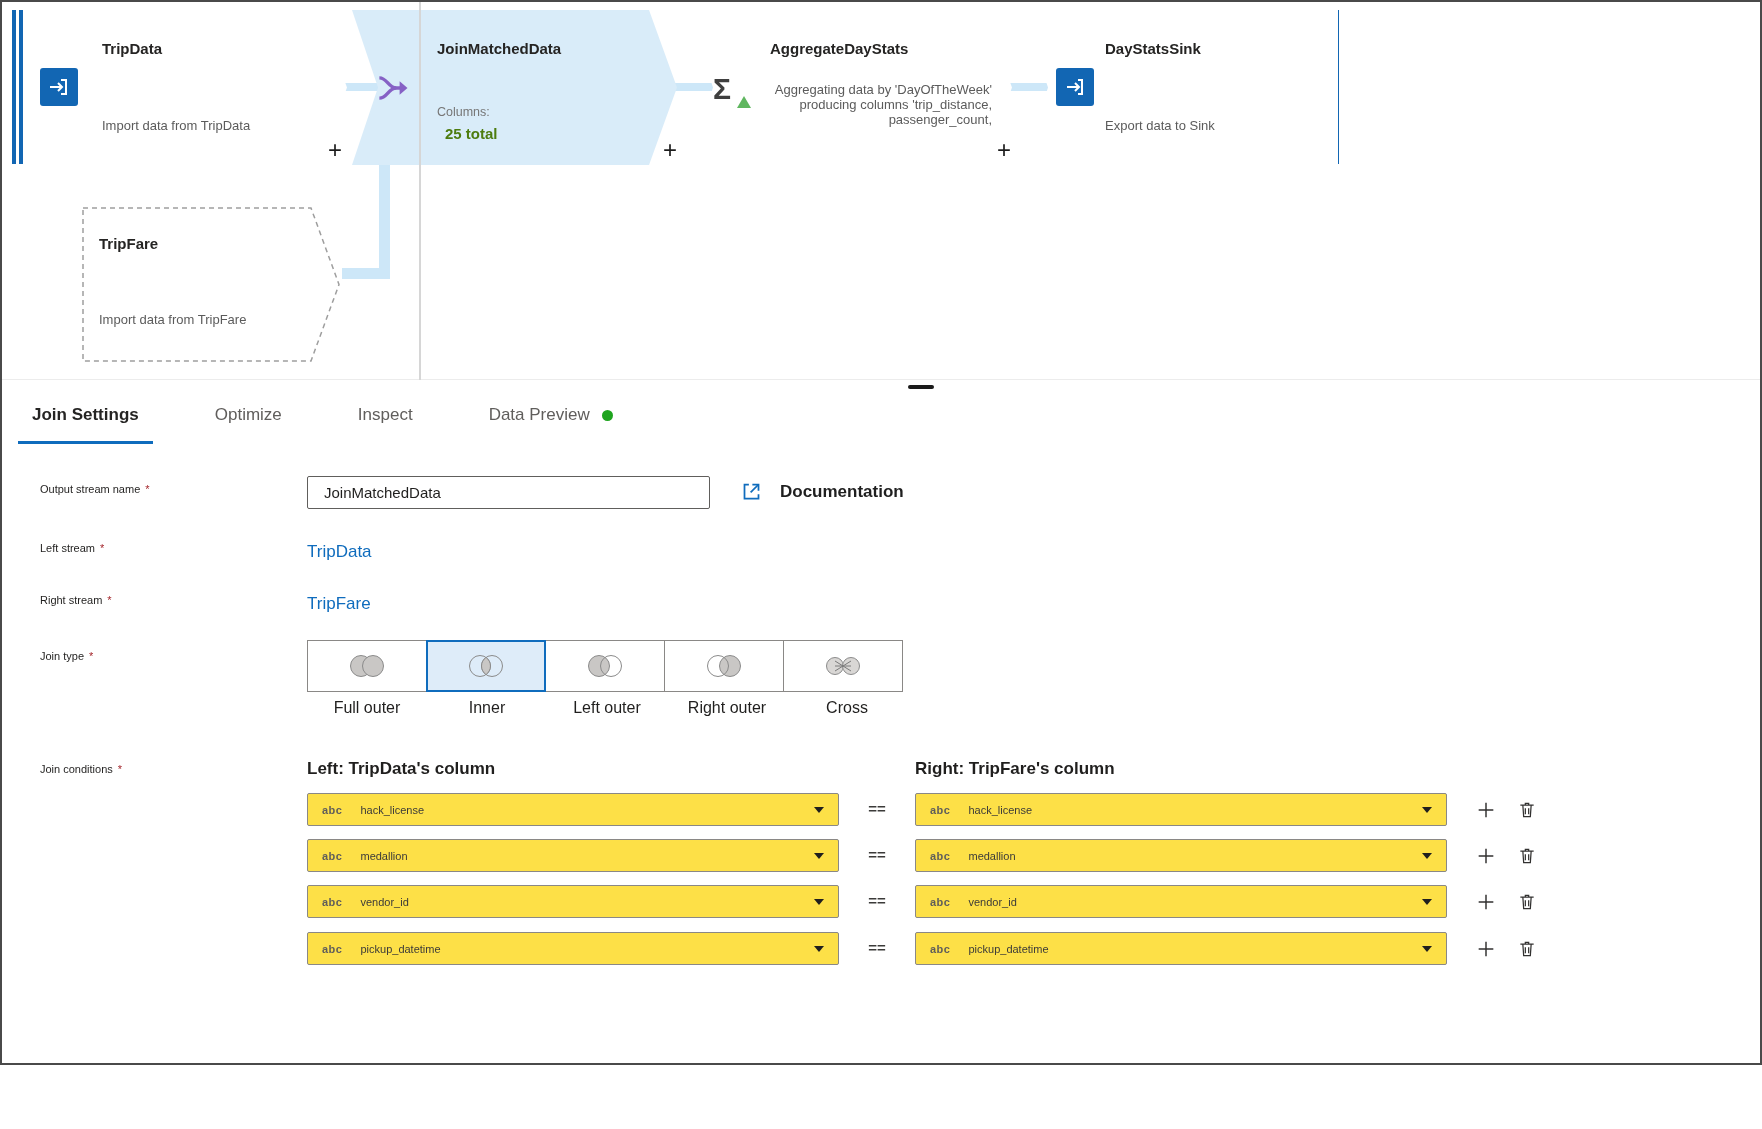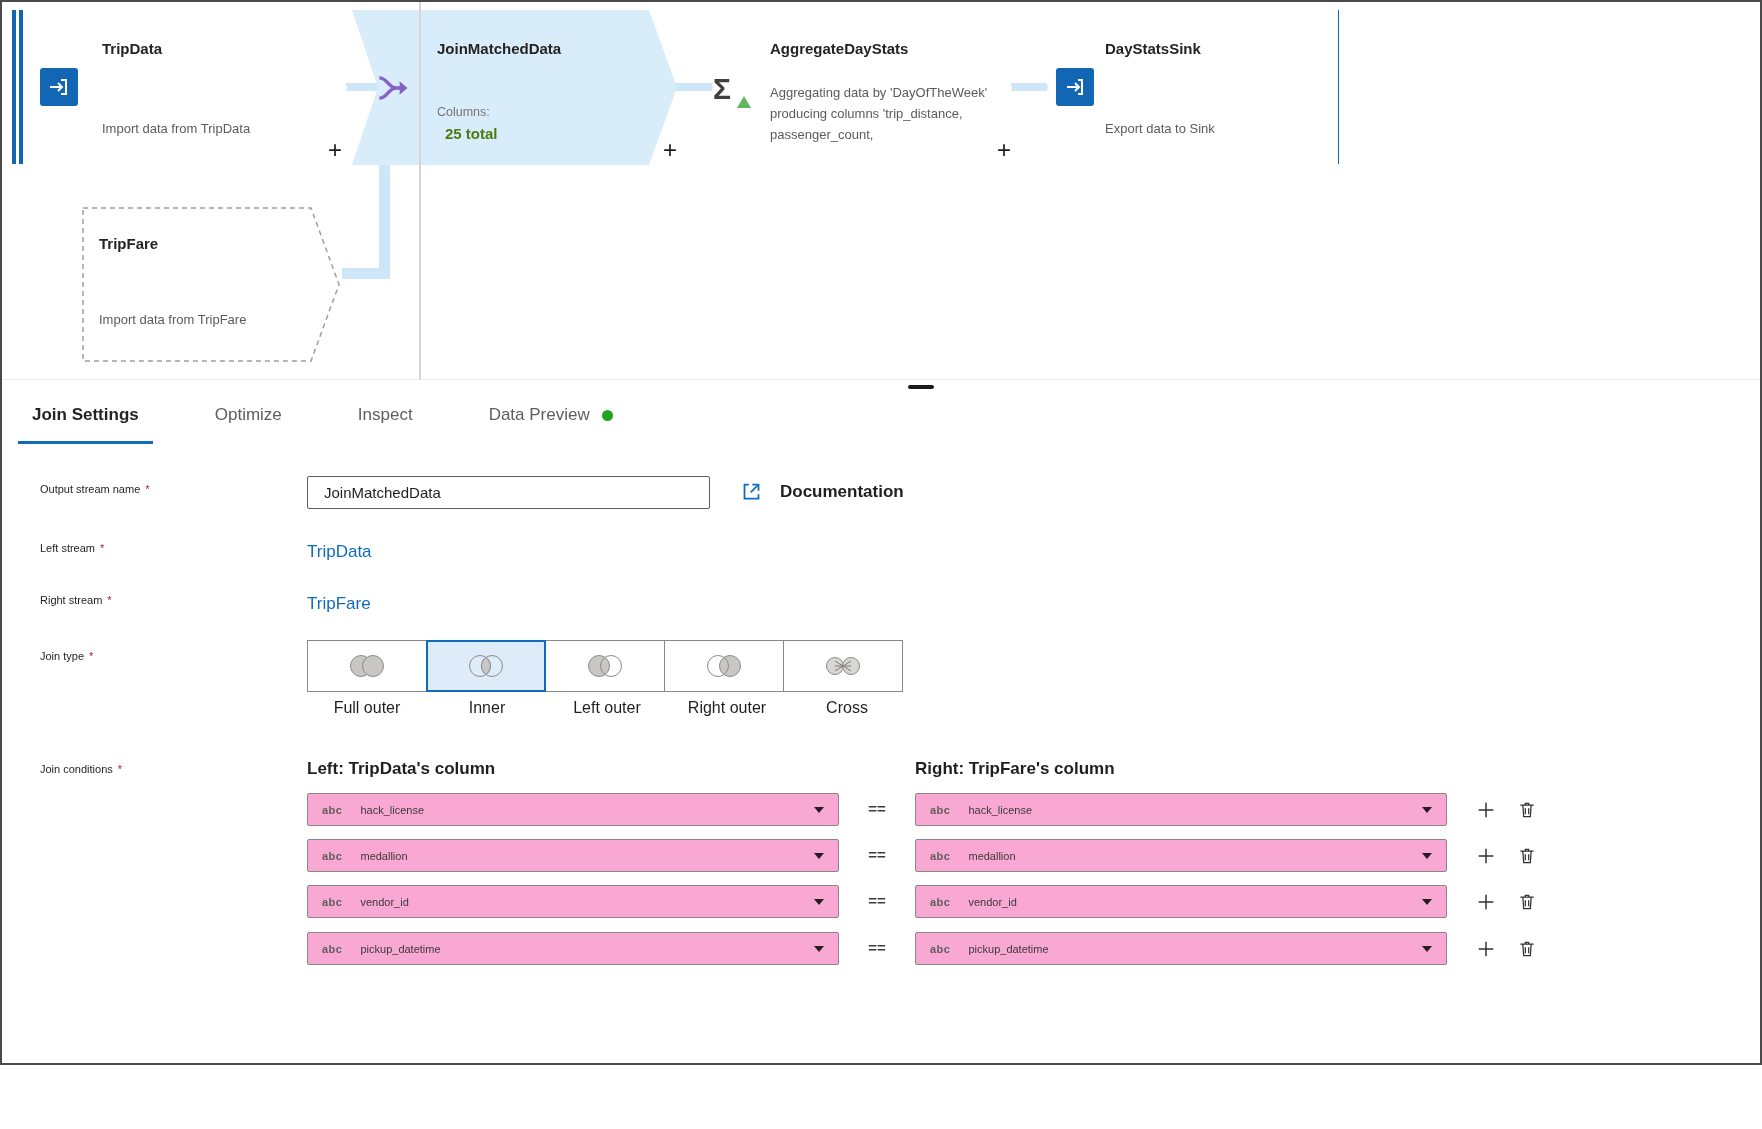--- a/index.html
+++ b/index.html
@@ -20,21 +20,21 @@
                 background:#d6d6d6; z-index:3; }
 
   .node { position:absolute; top:8px; height:155px; background:#fff; z-index:1;
           filter:drop-shadow(0 0 1px #9a9a9a); }
   .node-arrow { clip-path: polygon(0 0, calc(100% - 28px) 0, 100% 50%, calc(100% - 28px) 100%, 0 100%); }
   .node-chevron { clip-path: polygon(0 0, calc(100% - 28px) 0, 100% 50%, calc(100% - 28px) 100%, 0 100%, 26px 50%); }
   .node-end { clip-path: polygon(0 0, 100% 0, 100% 100%, 0 100%, 26px 50%); }
   .node.selected { background:#d9ecf9; filter:drop-shadow(0 0 2px #4a90c8); }
 
   .node .title { position:absolute; font-size:15px; font-weight:bold; color:#252423; }
-  .node .desc  { position:absolute; font-size:13px; color:#5b5b5b; line-height:21px; }
+  .node .desc  { position:absolute; font-size:13px; color:#5b5b5b; line-height:15px;text-align:right; }
   .node .sub   { position:absolute; font-size:12.5px; color:#767676; }
   .node .subval{ position:absolute; font-size:15px; font-weight:bold; color:#4d7c0f;margin-left:8px; }
 
   .sq-icon { position:absolute; width:38px; height:38px; background:#1266b3; border-radius:3px;
              display:flex; align-items:center; justify-content:center; }
   .join-glyph { position:absolute; width:36px; height:36px; }
   .agg-icon { position:absolute; width:38px; height:38px; }
   .agg-icon .sigma { position:absolute; left:2px; top:0; font-size:30px; font-weight:bold; color:#3f3f3f; }
   .agg-icon .chart { position:absolute; right:-2px; bottom:2px; width:0; height:0;
                      border-left:7px solid transparent; border-right:7px solid transparent;
@@ -76,21 +76,21 @@
   .tile { width:120px; height:52px; border:1px solid #8a8886; margin-left:-1px; background:#fff;
           display:flex; align-items:center; justify-content:center; cursor:pointer; }
   .tile:first-child { margin-left:0; }
   .tile.selected { border:2px solid #0f6cbd; background:#deecf9; z-index:1; }
   .jointype-labels { position:absolute; left:305px; top:318px; display:flex; }
   .jointype-labels span { width:120px; text-align:center; font-size:16px; color:#201f1e; }
 
   .cond-header { position:absolute; font-size:17px; font-weight:bold; color:#201f1e; }
 
   .dd { position:absolute; height:33px; width:532px; border:1px solid #8a8886; border-radius:2px;
-        background:#f9a8d4; display:flex; align-items:center; padding:0 14px; cursor:pointer; }
+        background:#fde047; display:flex; align-items:center; padding:0 14px; cursor:pointer; }
   .dd .abc { font-size:11px; font-weight:bold; letter-spacing:.5px; color:#5f5d5b; margin-right:18px; }
   .dd .val { font-size:11px; color:#3b3a39; }
   .dd .caret { margin-left:auto; width:0; height:0; border-left:5px solid transparent;
                border-right:5px solid transparent; border-top:6px solid #201f1e; }
 
   .eq { position:absolute; left:837px; width:76px; text-align:center; font-size:15px;
         font-weight:bold; color:#3b3a39; }
 
   .icon-btn { position:absolute; width:26px; height:26px; display:flex; align-items:center;
               justify-content:center; cursor:pointer; }

